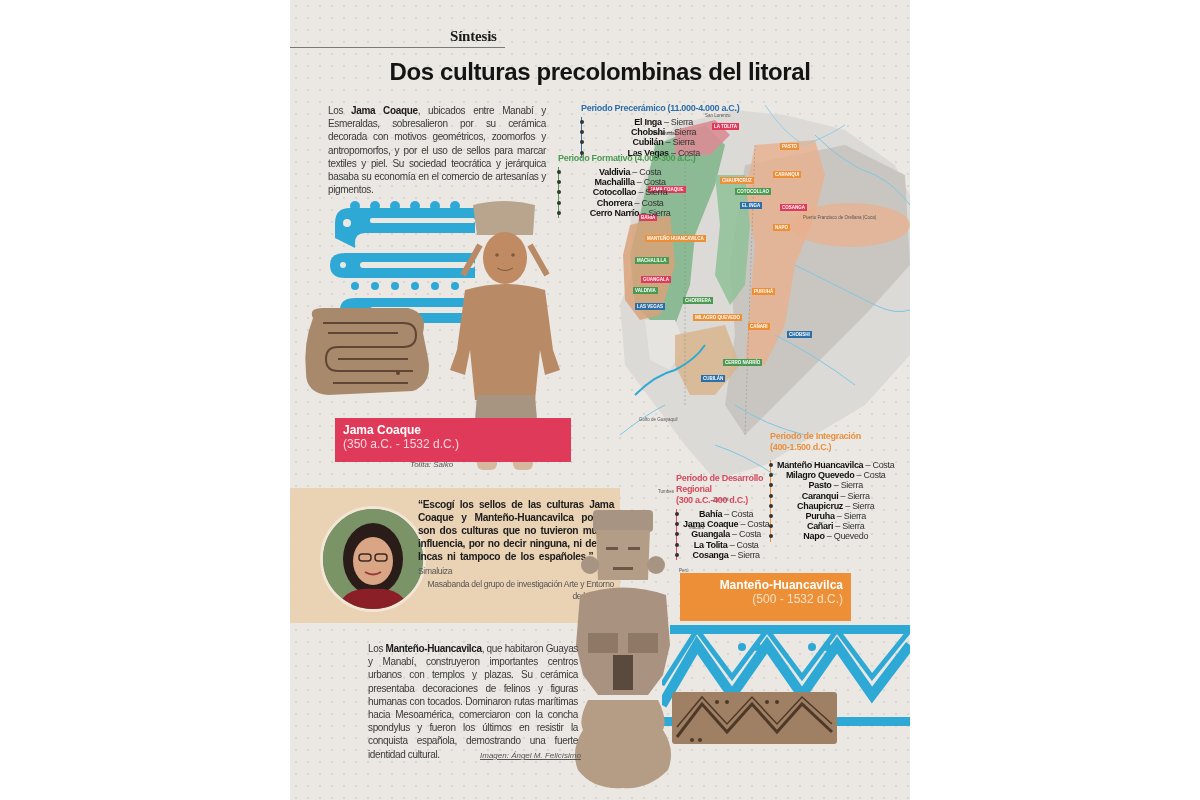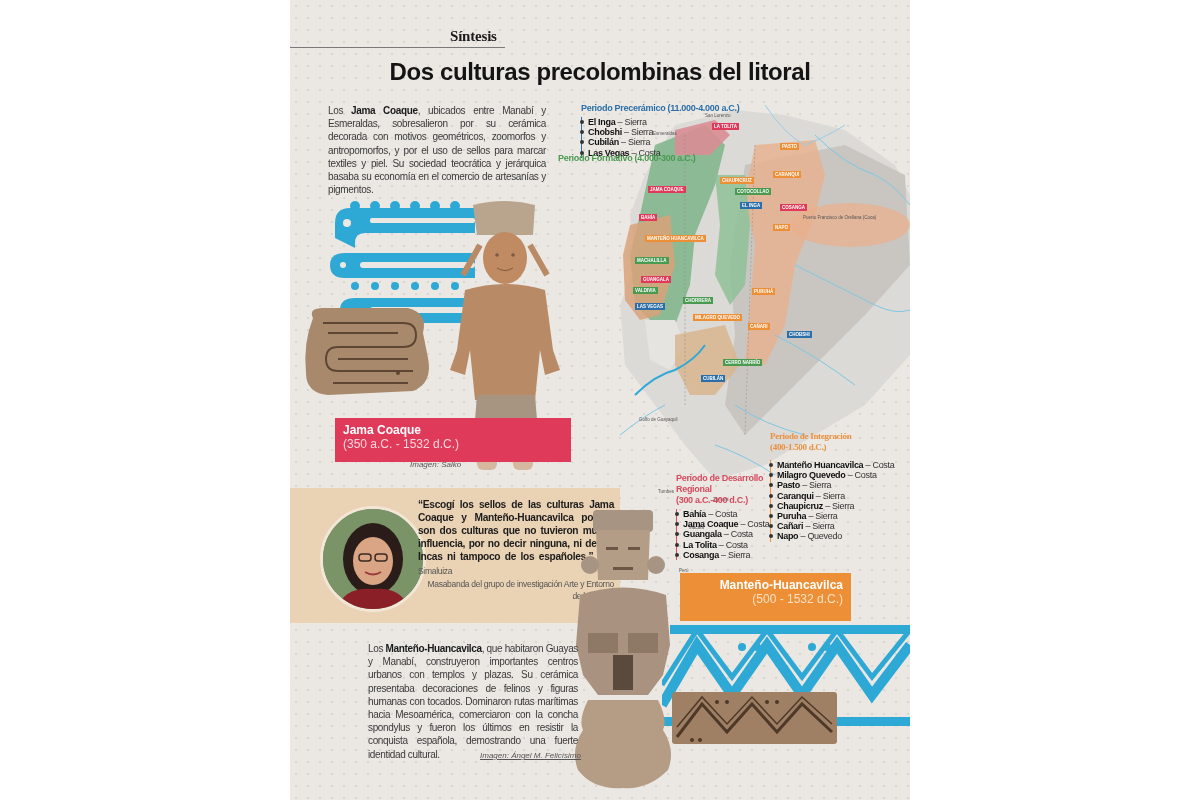--- a/index.html
+++ b/index.html
@@ -10,21 +10,21 @@
   .section-label{left:160px;top:28px;font-weight:bold;font-size:15px;color:#1a1a1a;font-family:Liberation Serif, serif;letter-spacing:-0.2px;}
   .section-rule{left:0;top:47px;width:215px;height:1px;background:#7a7a7a;}
   .title{left:0;top:58px;width:620px;text-align:center;font-size:24px;font-weight:bold;color:#141414;letter-spacing:-0.4px;}
   .para{font-size:10px;line-height:13.2px;color:#3a3a3a;text-align:justify;font-family:"Liberation Sans",sans-serif;letter-spacing:-0.35px;}
   .para b{color:#1a1a1a;}
   .intro{left:38px;top:104px;width:218px;}
   .outro{left:78px;top:642px;width:210px;}
   .period{font-size:9px;letter-spacing:-0.3px;}
   .period-title{font-weight:bold;margin-bottom:3px;line-height:11px;}
   .period ul{list-style:none;margin:0;padding:0 0 0 6px;border-left:1.5px solid;}
-  .period li{line-height:10.2px;color:#333;white-space:nowrap;position:relative;}
+  .period li{line-height:10.2px;color:#333;white-space:nowrap;position:relative;text-align:center;}
   .period li b{color:#111;}
   .period li::before{content:"";position:absolute;left:-8.5px;top:3px;width:4px;height:4px;border-radius:50%;background:currentColor;}
   .p-blue .period-title{color:#2b6ea8;} .p-blue ul{border-color:#2b6ea8;color:#2b6ea8;}
   .p-green .period-title{color:#4a9a52;} .p-green ul{border-color:#4a9a52;color:#4a9a52;}
   .p-red .period-title{color:#d54a5e;} .p-red ul{border-color:#d54a5e;color:#d54a5e;}
   .p-orange .period-title{color:#e8903f;} .p-orange ul{border-color:#e8903f;color:#e8903f;}
   .period li span{color:#333;}
   .banner{color:#fff;padding:5px 8px;}
   .banner .name{font-weight:bold;font-size:12px;line-height:14px;}
   .banner .dates{font-size:12px;line-height:14px;color:#fbd6dc;}
@@ -123,39 +123,46 @@
     <ul>
       <li><b>El Inga</b><span> – Sierra</span></li>
       <li><b>Chobshi</b><span> – Sierra</span></li>
       <li><b>Cubilán</b><span> – Sierra</span></li>
       <li><b>Las Vegas</b><span> – Costa</span></li>
     </ul>
   </div>
 
   <div class="abs period p-green" style="left:268px;top:153px;">
     <div class="period-title">Periodo Formativo (4.000-300 a.C.)</div>
+    <ul>
+      <li><b>Valdivia</b><span> – Costa</span></li>
+      <li><b>Machalilla</b><span> – Costa</span></li>
+      <li><b>Cotocollao</b><span> – Sierra</span></li>
+      <li><b>Chorrera</b><span> – Costa</span></li>
+      <li><b>Cerro Narrío</b><span> – Sierra</span></li>
+    </ul>
   </div>
 
   <div class="abs period p-red" style="left:386px;top:473px;">
     <div class="period-title">
       <div>Periodo de Desarrollo</div>
       <div>Regional</div>
       <div>(300 a.C.-400 d.C.)</div>
     </div>
     <ul>
       <li><b>Bahía</b><span> – Costa</span></li>
       <li><b>Jama Coaque</b><span> – Costa</span></li>
       <li><b>Guangala</b><span> – Costa</span></li>
       <li><b>La Tolita</b><span> – Costa</span></li>
       <li><b>Cosanga</b><span> – Sierra</span></li>
     </ul>
   </div>
 
   <div class="abs period p-orange" style="left:480px;top:431px;">
-    <div class="period-title" style="margin-bottom:7px;font-family:Liberation Serif, serif;">
+    <div class="period-title" style="margin-bottom:7px;">
       <div>Periodo de Integración</div>
       <div>(400-1.500 d.C.)</div>
     </div>
     <ul>
       <li><b>Manteño Huancavilca</b><span> – Costa</span></li>
       <li><b>Milagro Quevedo</b><span> – Costa</span></li>
       <li><b>Pasto</b><span> – Sierra</span></li>
       <li><b>Caranqui</b><span> – Sierra</span></li>
       <li><b>Chaupicruz</b><span> – Sierra</span></li>
       <li><b>Puruha</b><span> – Sierra</span></li>
@@ -218,21 +225,21 @@
         <circle cx="62" cy="55" r="1.8"></circle>
         <circle cx="78" cy="55" r="1.8"></circle>
         <path d="M62 68 Q70 73 78 68" stroke="#7e5a40" fill="none"></path>
       </g>
   </svg>
 
   <div class="abs banner jama-banner">
     <div class="name">Jama Coaque</div>
     <div class="dates">(350 a.C. - 1532 d.C.)</div>
   </div>
-  <div class="abs caption" style="left:120px;top:460px;">Imagen:  Saiko</div>
+  <div class="abs caption" style="left:120px;top:460px;">Tolita:  Saiko</div>
 
   <div class="abs quote-box"></div>
   <div class="abs avatar">
     <svg width="100" height="100" viewBox="0 0 100 100">
       <rect width="100" height="100" fill="#7a9468"></rect>
       <ellipse cx="50" cy="50" rx="30" ry="36" fill="#2a1c18"></ellipse>
       <ellipse cx="50" cy="52" rx="20" ry="24" fill="#d9a585"></ellipse>
       <rect x="36" y="45" width="12" height="7" rx="3" fill="none" stroke="#3b2a22" stroke-width="1.5"></rect>
       <rect x="52" y="45" width="12" height="7" rx="3" fill="none" stroke="#3b2a22" stroke-width="1.5"></rect>
       <path d="M42 63 Q50 68 58 63" stroke="#9b3a3a" stroke-width="2" fill="none"></path>

